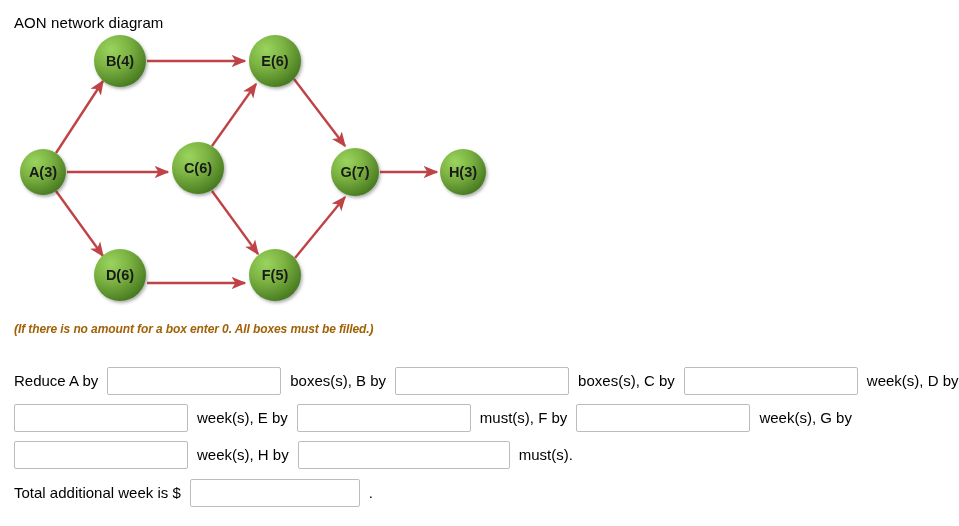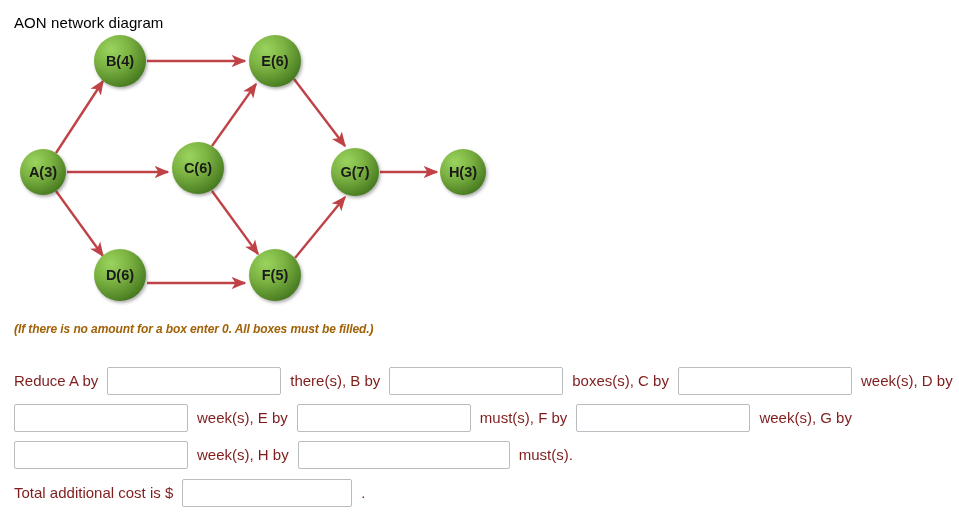--- a/index.html
+++ b/index.html
@@ -73,21 +73,21 @@
   }
   .form-row {
     display: flex;
     align-items: center;
     height: 37px;
     padding-left: 14px;
     box-sizing: border-box;
   }
   .form-label {
     font-size: 15px;
-    color: #7f1d1d;
+    color: #000000;
     white-space: nowrap;
     line-height: 1;
   }
   .lbl-pre   { margin-right: 9px; }
   .lbl-mid   { margin-left: 9px; margin-right: 9px; }
   .lbl-end   { margin-left: 9px; }
   .answer-box {
     width: 174px;
     height: 28px;
     box-sizing: border-box;
@@ -175,21 +175,21 @@
   </svg>
 </div>
 
 <div id="fill-notice">(If there is no amount for a box enter 0.  All boxes must be filled.)</div>
 
 <div id="answer-form">
 
   <div class="form-row">
     <span class="form-label lbl-pre">Reduce A by</span>
     <input class="answer-box" type="text" value="" style="">
-    <span class="form-label lbl-mid">there(s), B by</span>
+    <span class="form-label lbl-mid">boxes(s), B by</span>
     <input class="answer-box" type="text" value="" style="">
     <span class="form-label lbl-mid">boxes(s), C by</span>
     <input class="answer-box" type="text" value="" style="">
     <span class="form-label lbl-end">week(s), D by</span>
   </div>
 
   <div class="form-row">
     <input class="answer-box" type="text" value="" style="">
     <span class="form-label lbl-mid">week(s), E by</span>
     <input class="answer-box" type="text" value="" style="">
@@ -199,18 +199,18 @@
   </div>
 
   <div class="form-row">
     <input class="answer-box" type="text" value="" style="">
     <span class="form-label lbl-mid">week(s), H by</span>
     <input class="answer-box box-wide" type="text" value="" style="">
     <span class="form-label lbl-end">must(s).</span>
   </div>
 
   <div class="form-row" id="total-cost-row">
-    <span class="form-label lbl-pre">Total additional cost is $</span>
+    <span class="form-label lbl-pre">Total additional week is $</span>
     <input class="answer-box" id="total-cost-box" type="text" value="" style="">
     <span class="form-label lbl-end">.</span>
   </div>
 
 </div>
 
 </body></html>

